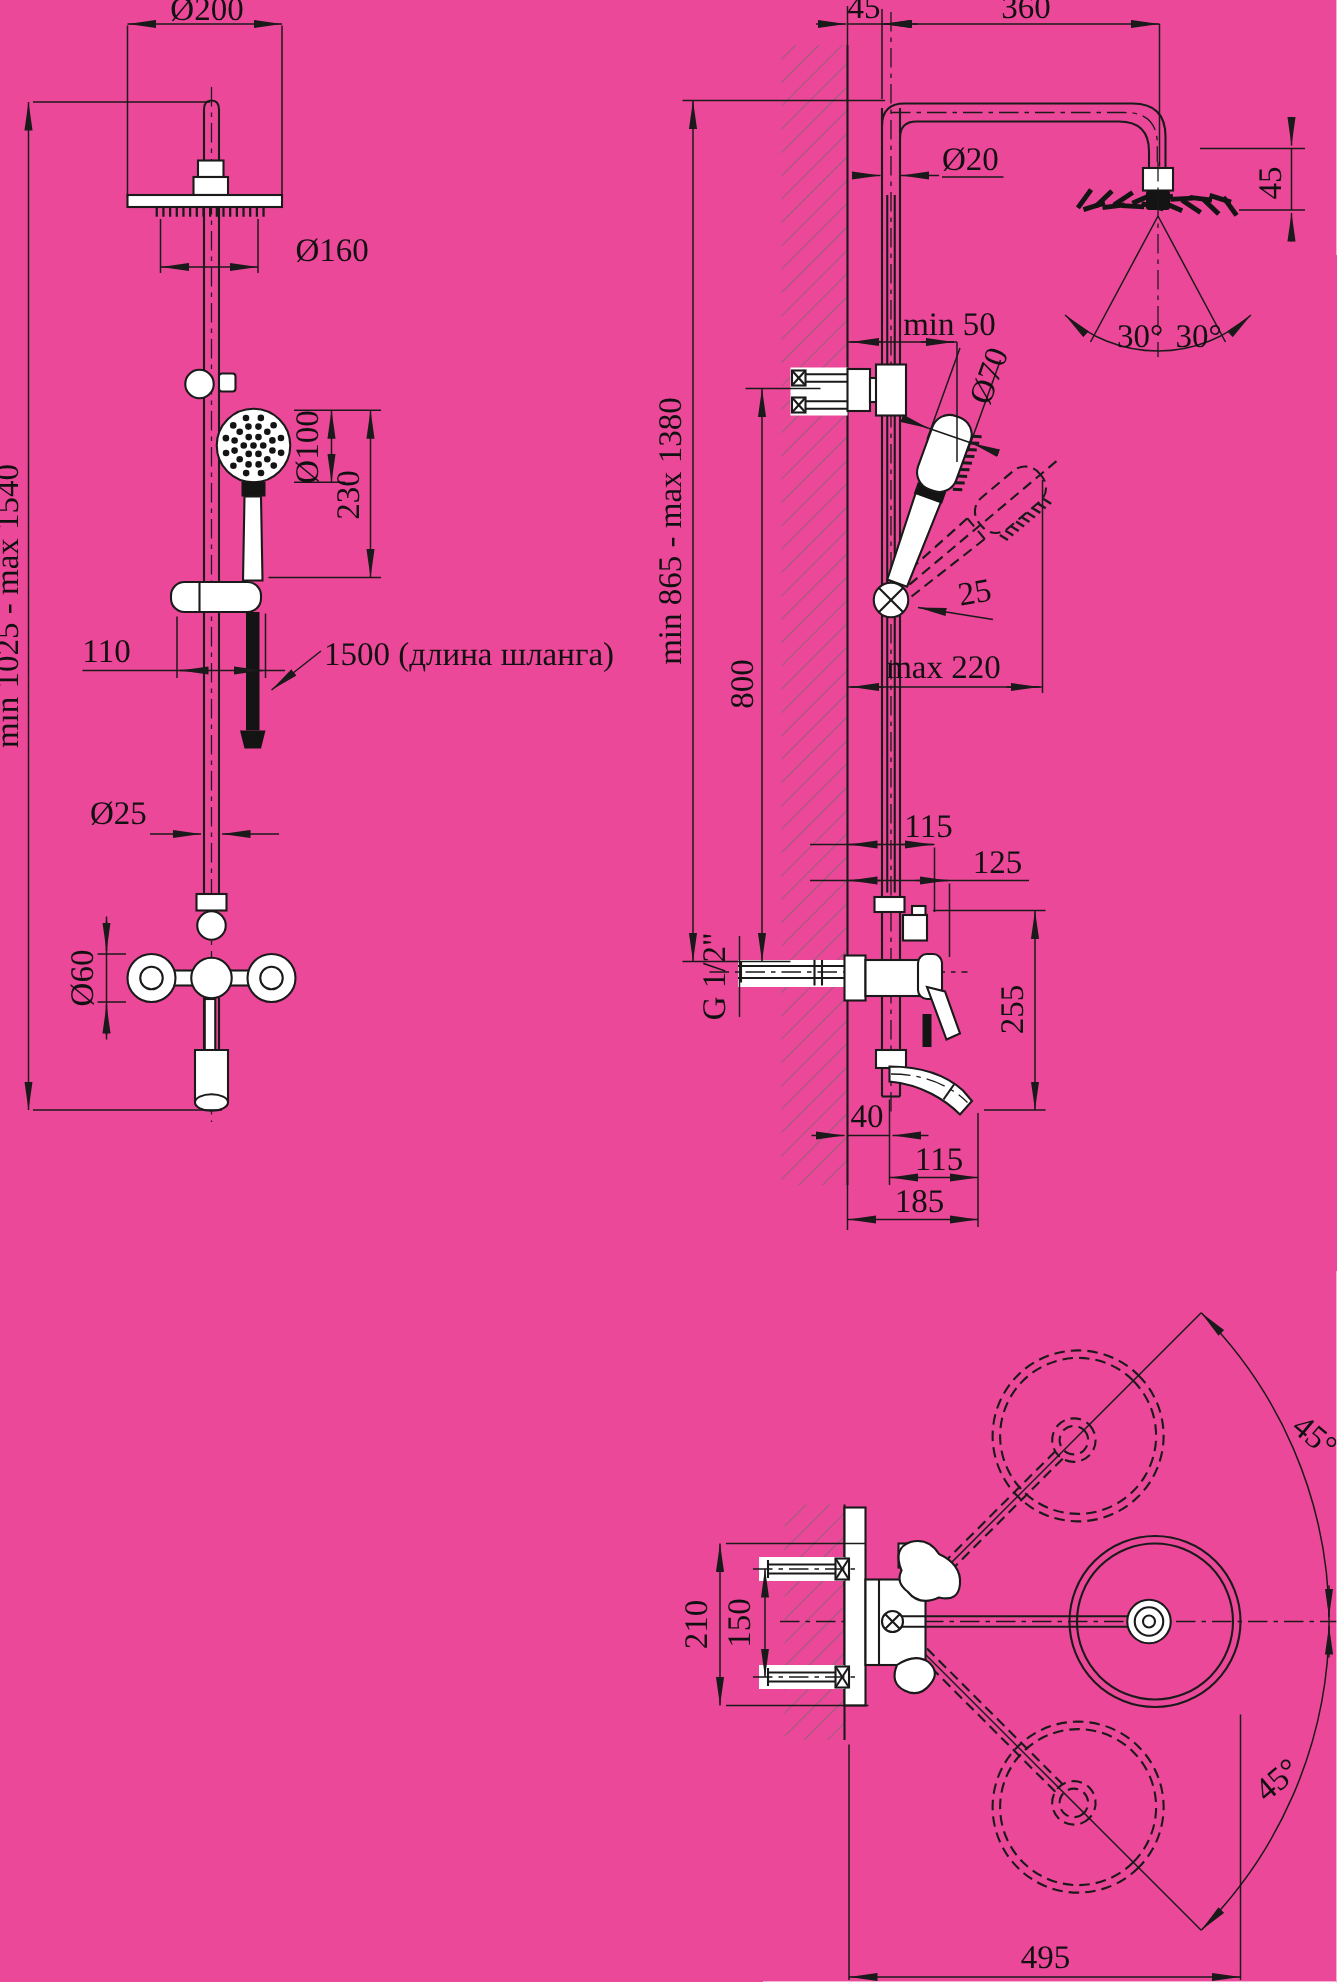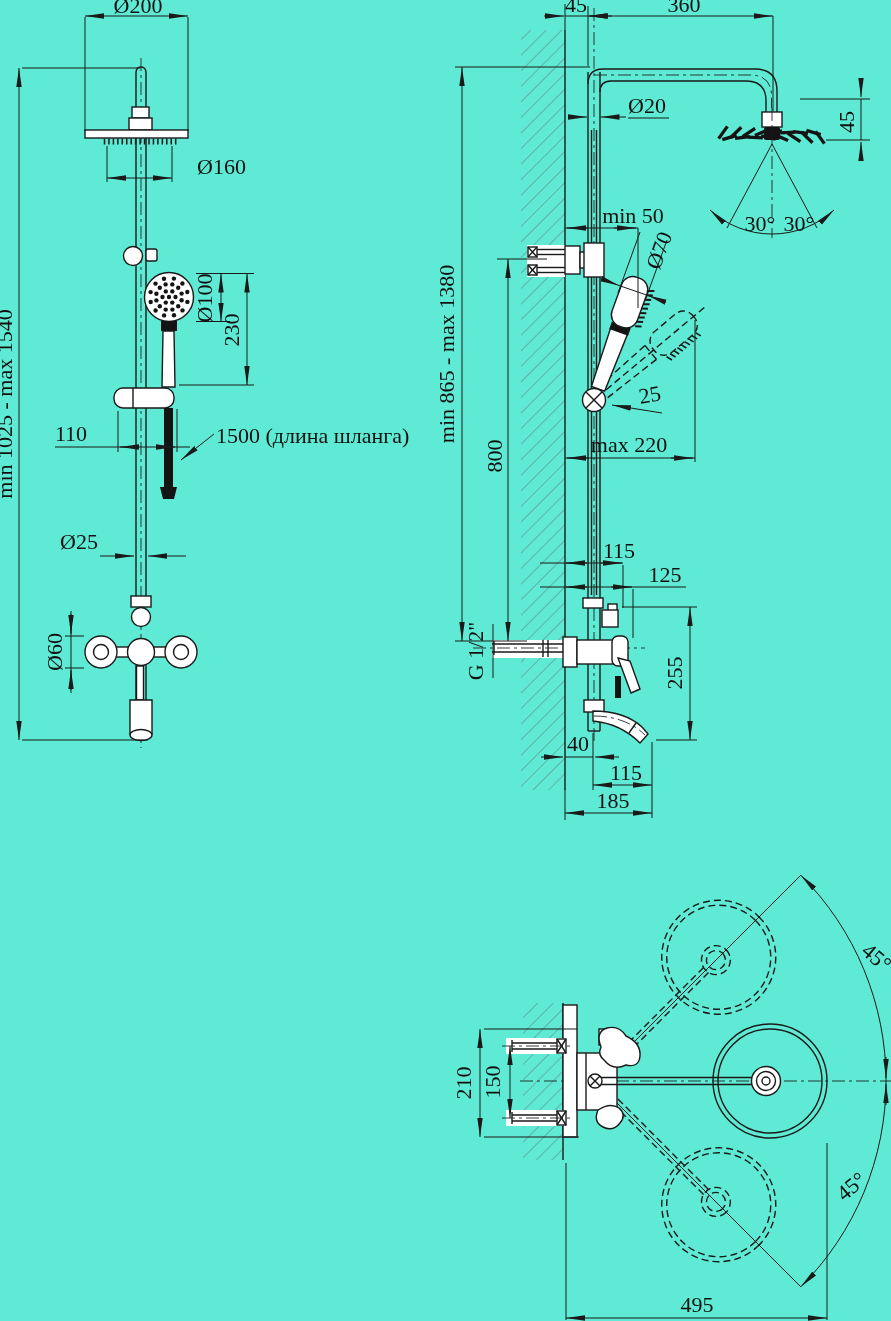--- a/index.html
+++ b/index.html
@@ -1,16 +1,16 @@
 <!DOCTYPE html>
 <html><head>
 <meta charset="utf-8">
 <style>
   html,body{margin:0;padding:0;background:#fff;}
-  #stage{width:891px;height:1321px;background:#5eead4;position:relative;}
+  #stage{width:891px;height:1321px;background:#ec4899;position:relative;}
   svg{display:block;}
   .p{stroke:#1a1a1a;stroke-width:1.4;fill:none;stroke-linecap:butt;}
   .pw{stroke:#1a1a1a;stroke-width:1.4;fill:#fff;}
   .pb{fill:#141414;stroke:none;}
   .d{stroke:#1a1a1a;stroke-width:1;fill:none;}
   .cl{stroke:#1a1a1a;stroke-width:0.85;fill:none;stroke-dasharray:13 4 3 4;}
   .dash{stroke-dasharray:7 4;}
   .t{font-family:"Liberation Serif",serif;font-size:22px;fill:#111;}
 </style>
 </head>

